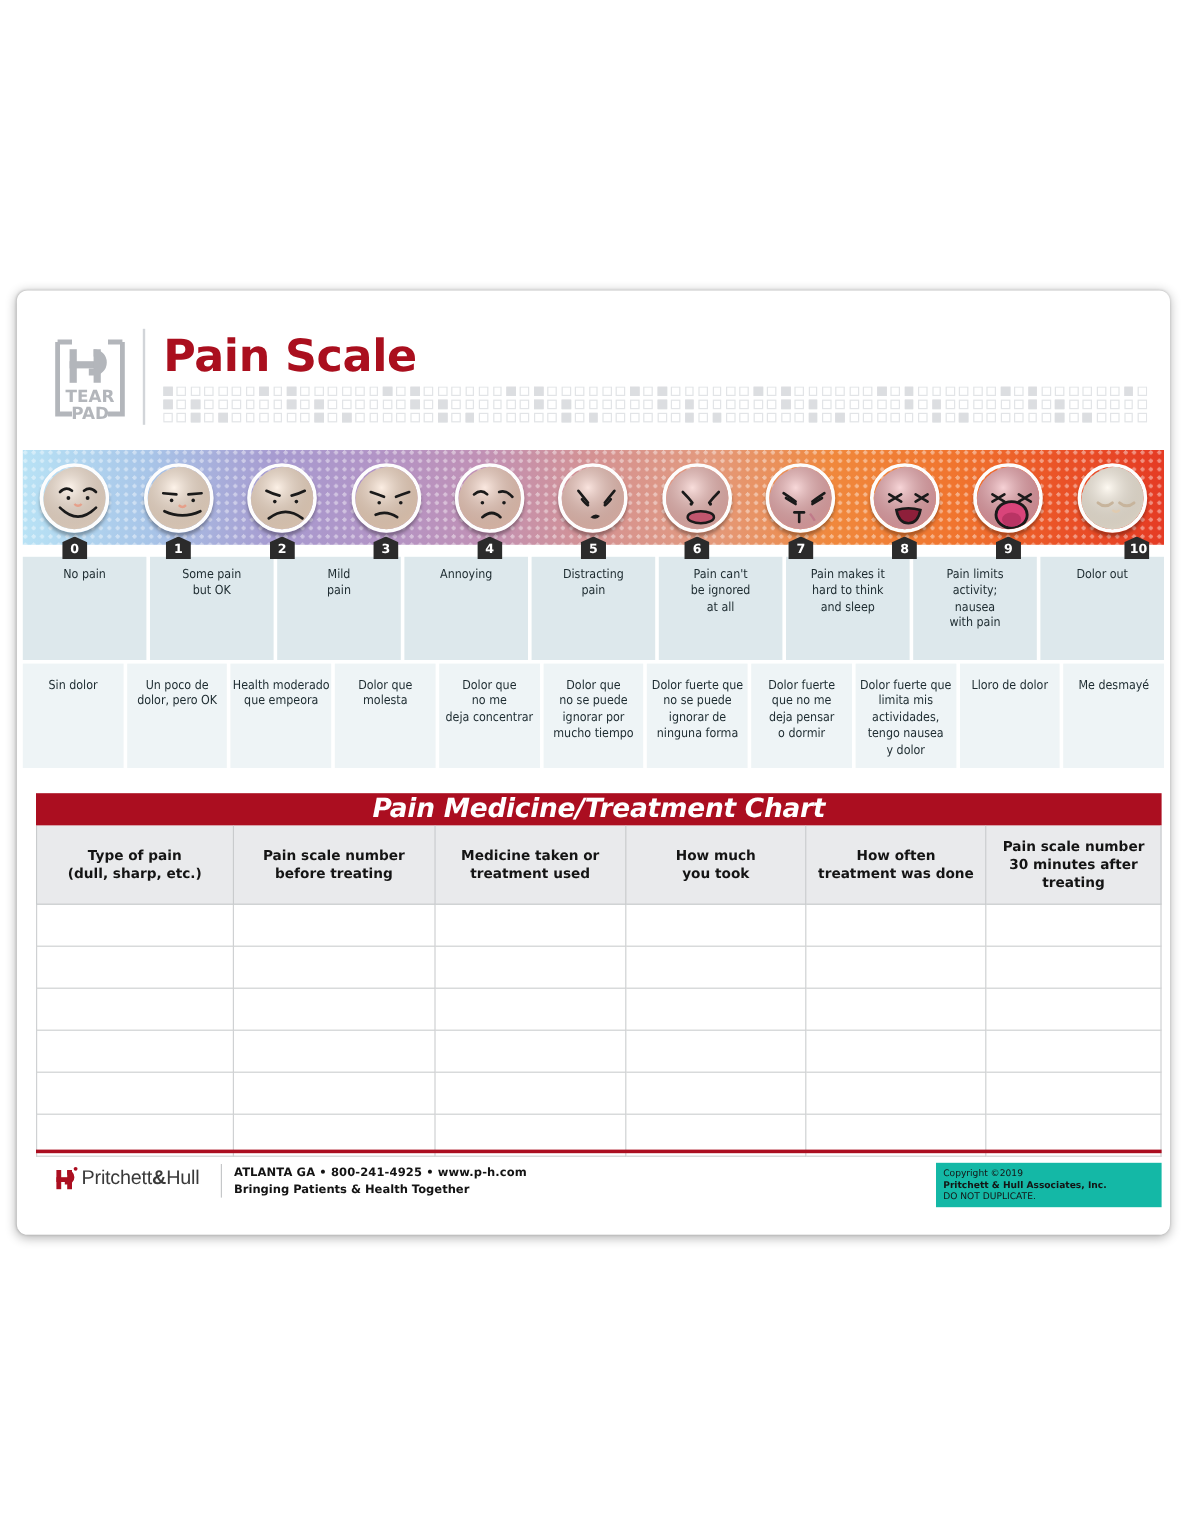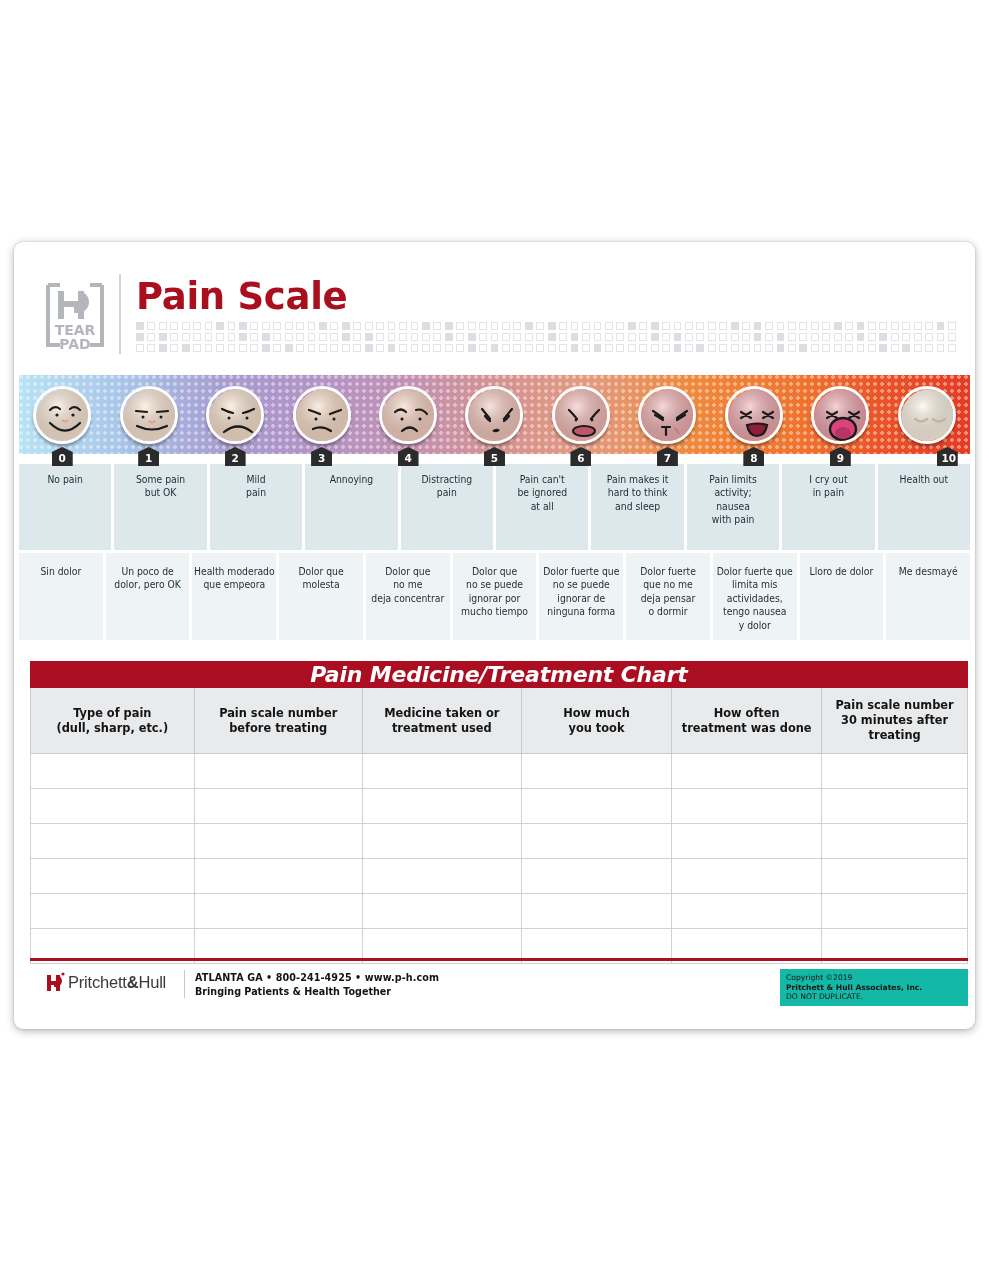--- a/index.html
+++ b/index.html
@@ -704,25 +704,21 @@
 hard to think
 and sleep</div>
           </div>
           <div class="wcell">
             <div>Pain limits
 activity;
 nausea
 with pain</div>
           </div>
           <div class="wcell">
-            <div>I cry out
-in pain</div>
-          </div>
-          <div class="wcell">
-            <div>Health out</div>
+            <div>Dolor out</div>
           </div>
         </div>
       <div class="wrow es" id="row-es">
           <div class="wcell">
             <div>Sin dolor</div>
           </div>
           <div class="wcell">
             <div>Un poco de
 dolor, pero OK</div>
           </div>

